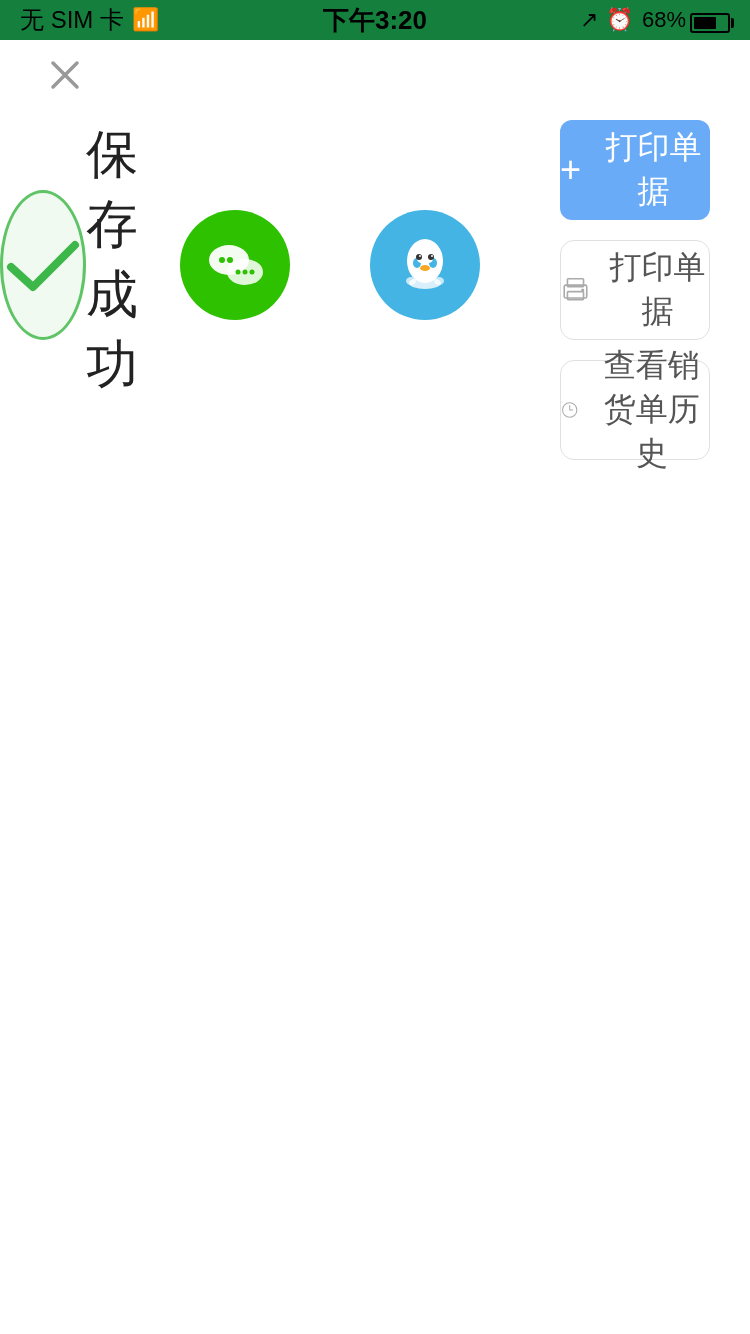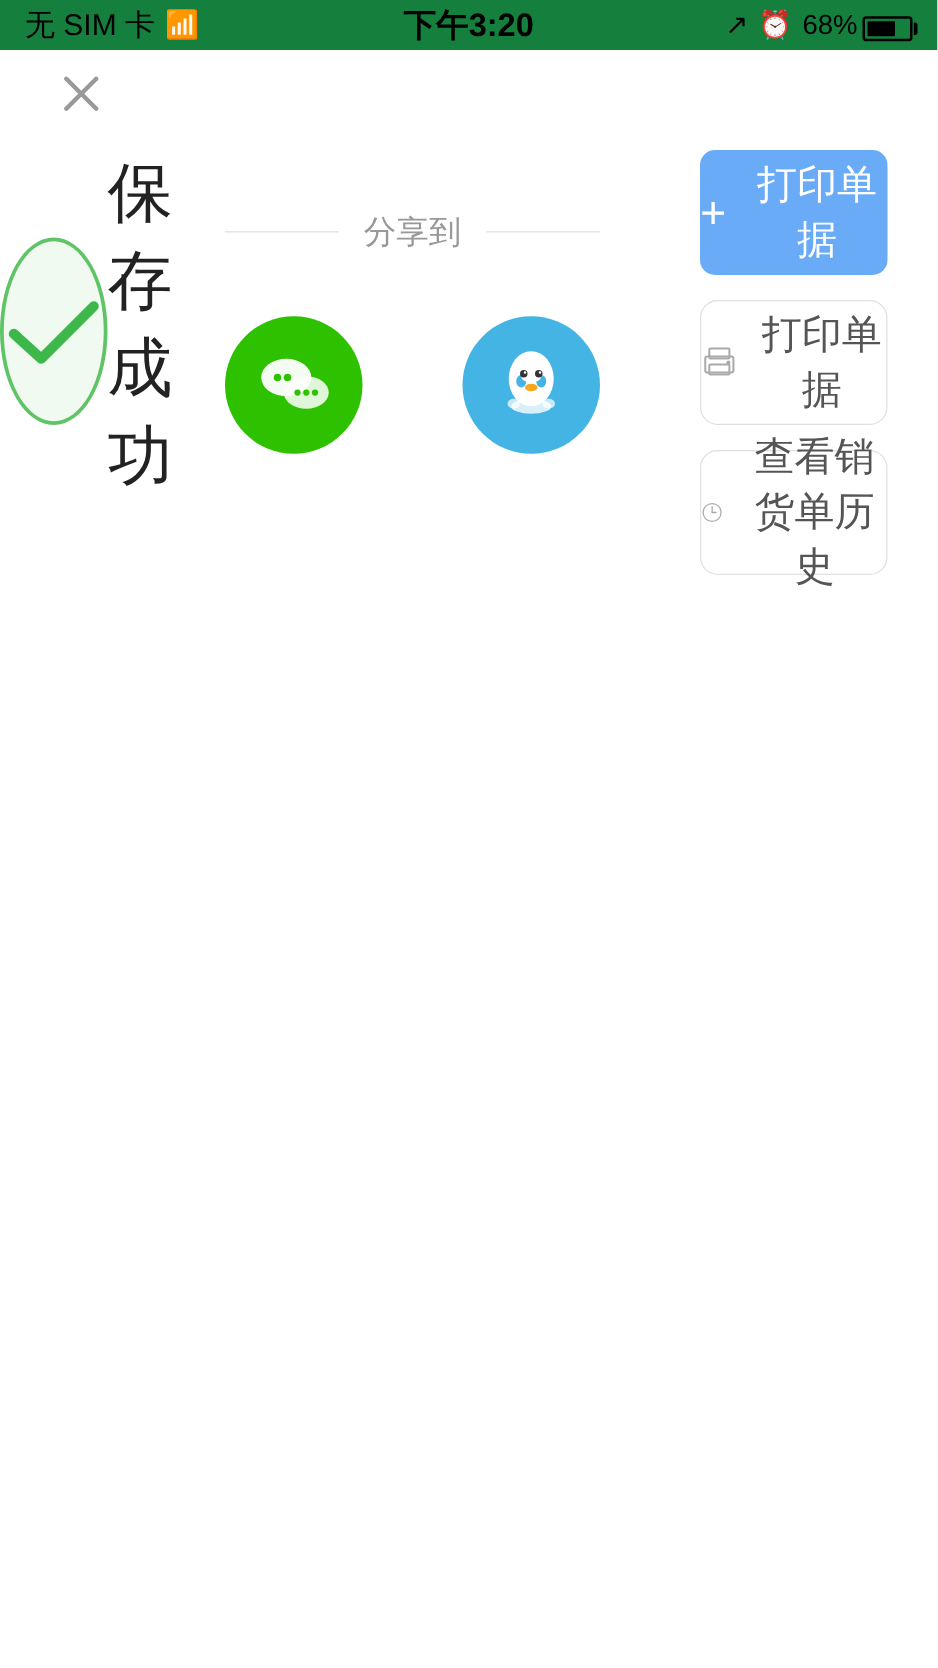--- a/index.html
+++ b/index.html
@@ -273,25 +273,20 @@
 
   <div class="success-circle">
     <svg class="checkmark" viewBox="0 0 80 60" fill="none" xmlns="http://www.w3.org/2000/svg">
       <polyline points="8,32 30,52 72,10" stroke="#3db74a" stroke-width="8" stroke-linecap="round" stroke-linejoin="round" fill="none"></polyline>
     </svg>
   </div>
 
   <div class="success-title">保存成功</div>
 
   <div class="share-section">
-    <div class="share-divider">
-      <div class="divider-line"></div>
-      <span class="share-label">分享到</span>
-      <div class="divider-line"></div>
-    </div>
 
     <div class="share-icons">
 
       <div class="share-icon-btn wechat-icon">
         <svg width="65" height="55" viewBox="0 0 65 55" fill="none">
 
           <ellipse cx="26" cy="22" rx="20" ry="15" fill="white" opacity="0.95"></ellipse>
           <ellipse cx="42" cy="34" rx="18" ry="13" fill="white" opacity="0.85"></ellipse>
           <circle cx="19" cy="22" r="3" fill="#2dc100"></circle>
           <circle cx="27" cy="22" r="3" fill="#2dc100"></circle>

